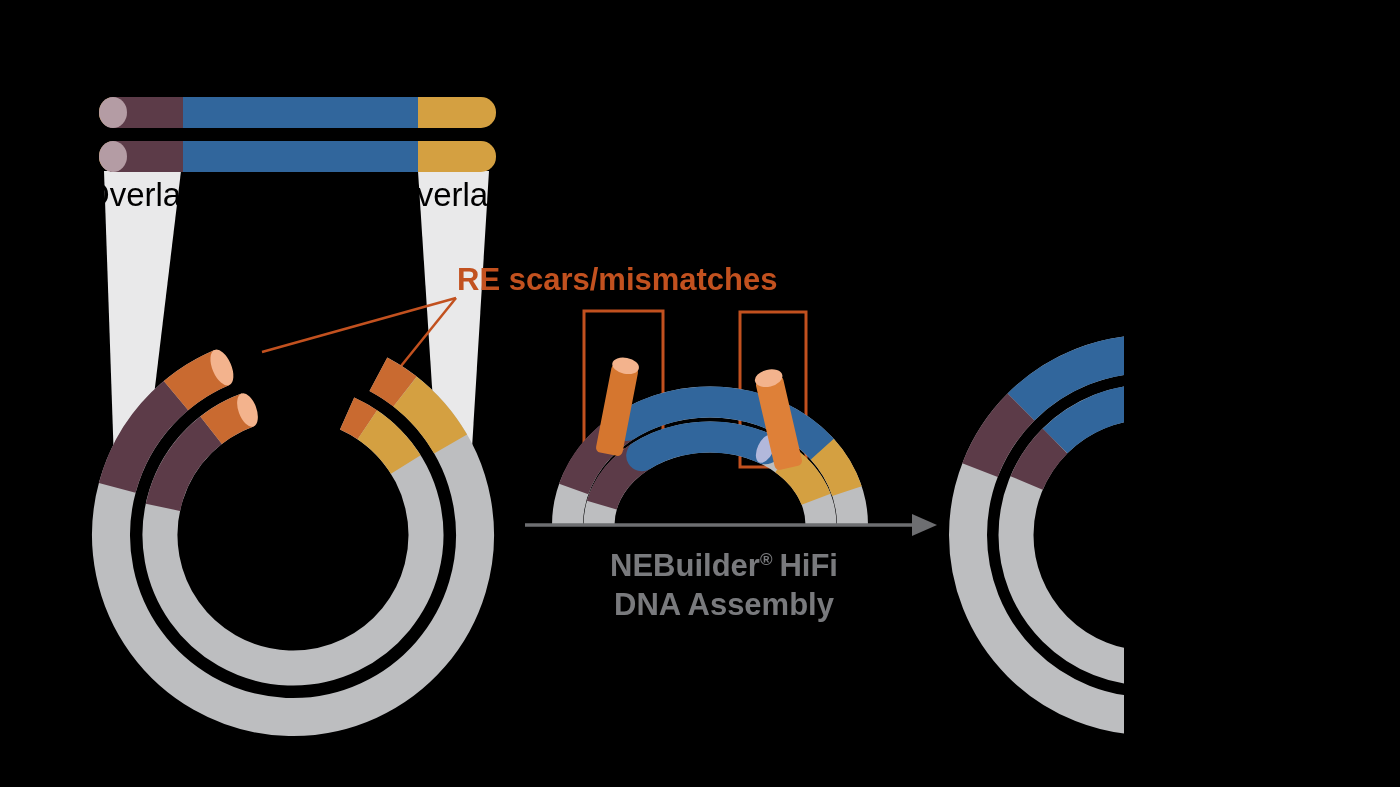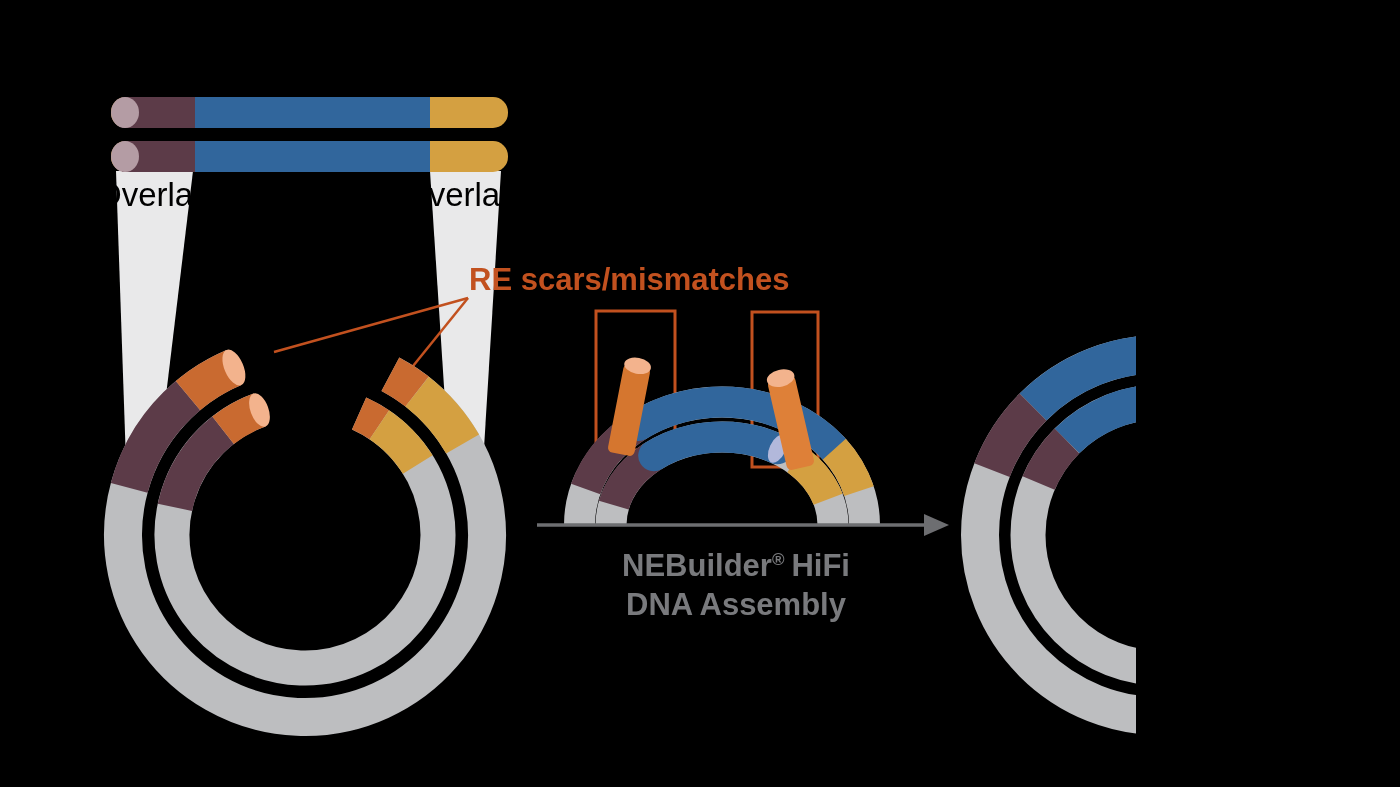--- a/index.html
+++ b/index.html
@@ -1,16 +1,16 @@
 <!DOCTYPE html>
 <html><head>
 <meta charset="utf-8">
 <style>
   html,body{margin:0;padding:0;background:#000;}
-  .stage{position:relative;width:1124px;height:787px;background:#000;overflow:hidden;margin-left:12px;}
+  .stage{position:relative;width:1124px;height:787px;background:#000;overflow:hidden;}
   svg{display:block;}
   .arc{fill:none;}
   .sg{stroke:#BDBEC0;}
   .sm{stroke:#5C3B48;}
   .sb{stroke:#31669C;}
   .sy{stroke:#D4A041;}
   .so{stroke:#C96A30;}
   .w38{stroke-width:38;}
   .w35{stroke-width:35;}
   .w31{stroke-width:31;}

